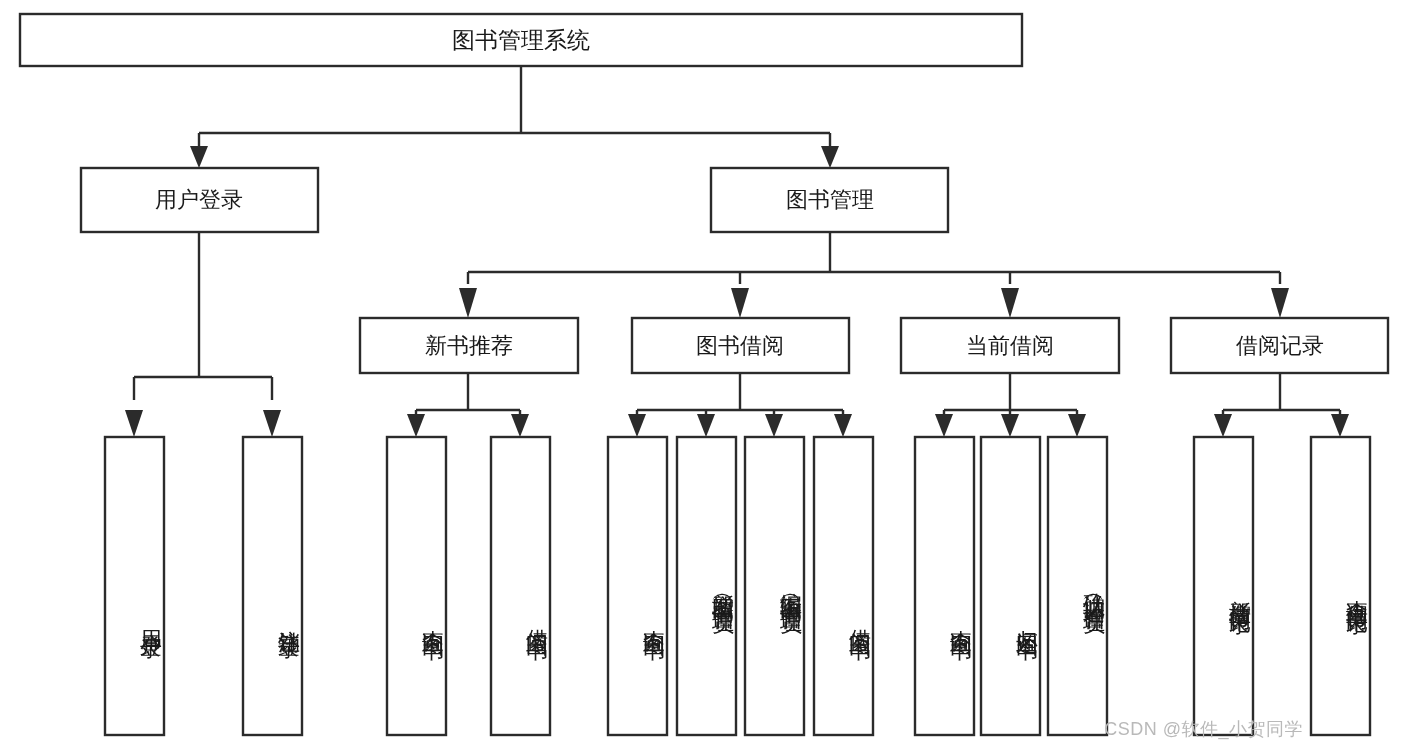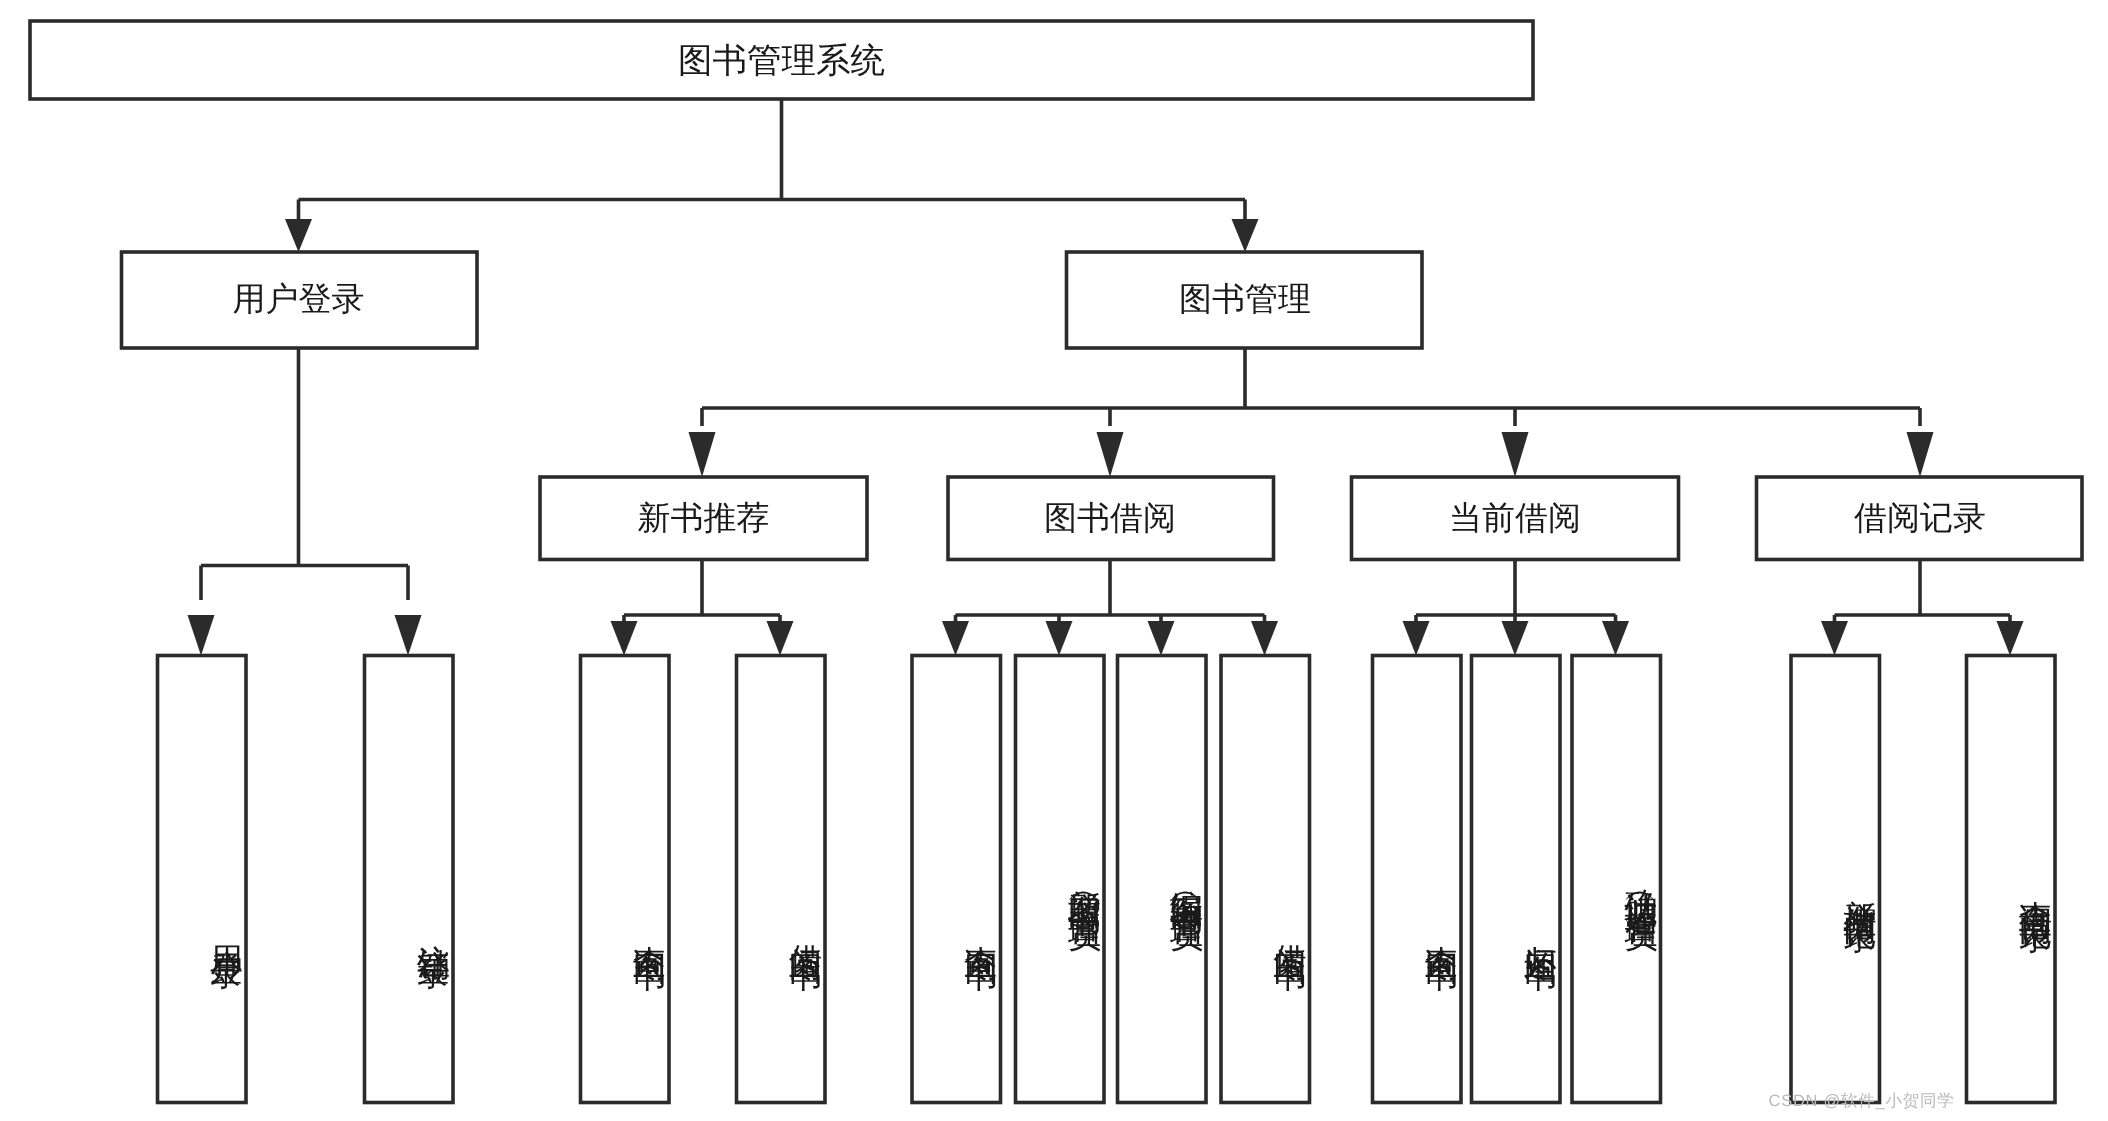--- a/index.html
+++ b/index.html
@@ -70,21 +70,21 @@
     align-items: flex-start;
     justify-content: center;
     white-space: nowrap;
     pointer-events: none;
   }
   .watermark {
     position: absolute;
     right: 8px;
     bottom: 6px;
     font-family: "Liberation Sans", "DejaVu Sans", sans-serif;
-    font-size: 11px;
+    font-size: 18px;
     color: #b9b9b9;
     letter-spacing: 0.5px;
     white-space: nowrap;
   }
 </style>
 </head>
 <body>
 
 <div id="diagram-root">
 

